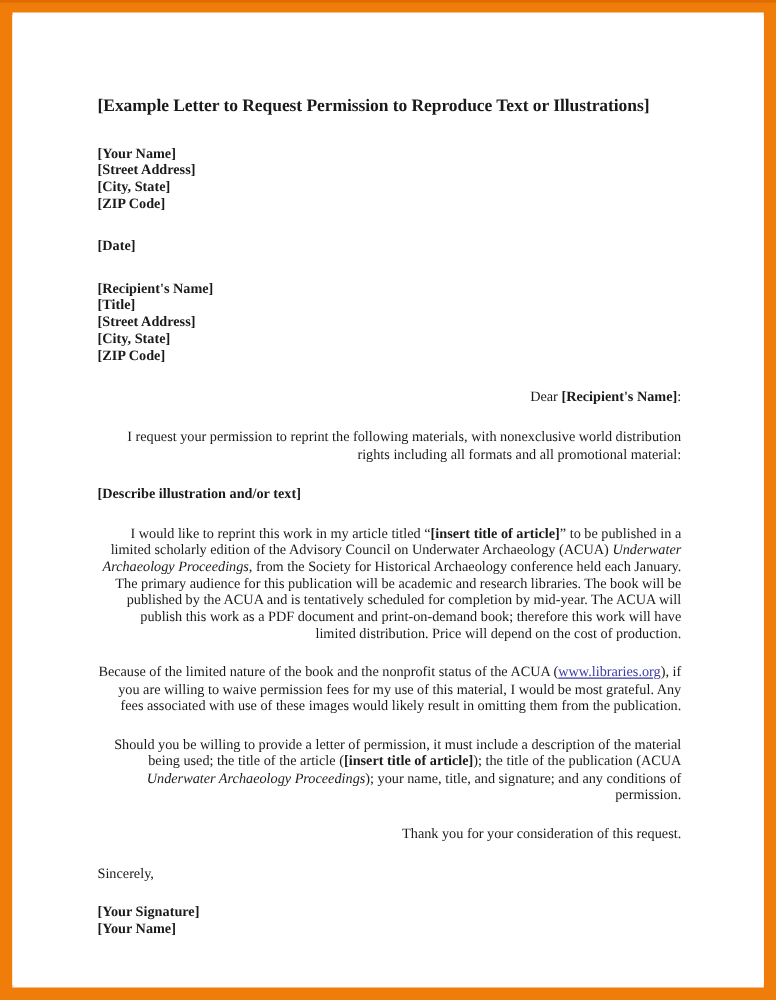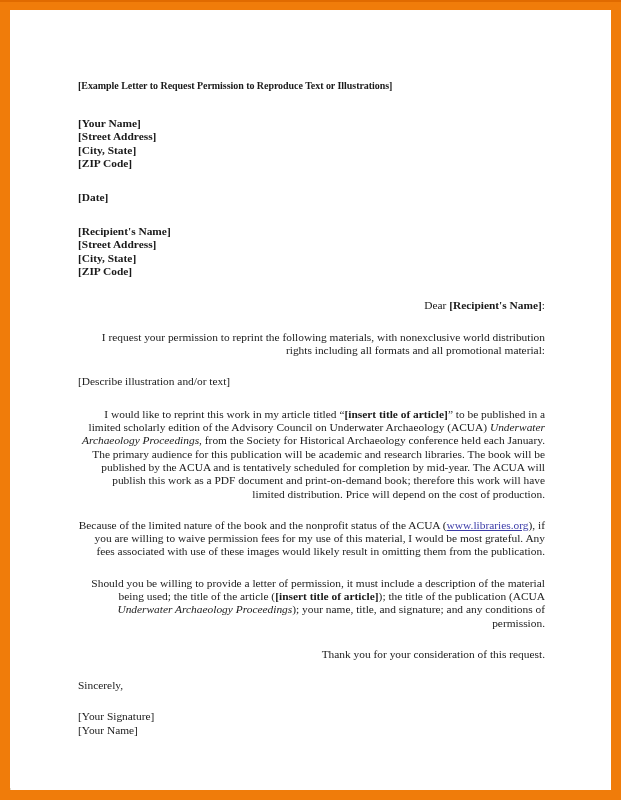--- a/index.html
+++ b/index.html
@@ -53,21 +53,21 @@
     top: 68px;
     width: 467px;
     color: #1a1a1a;
     font-size: 11.4px;
     line-height: 13.3px;
     text-align: left;
   }
 
   .doc-title {
     font-weight: bold;
-    font-size: 10px;
+    font-size: 14px;
     line-height: 15px;
     margin: 0 0 24px 0;
     letter-spacing: -0.05px;
   }
 
   .addr-block {
     font-weight: bold;
     margin: 0 0 20px 0;
     line-height: 13.4px;
   }
@@ -91,30 +91,30 @@
   }
   .salutation b { font-weight: bold; }
 
   p.para {
     margin: 0 0 18px 0;
     text-align: right;
     line-height: 13.3px;
   }
 
   .section-head {
-    font-weight: normal;
+    font-weight: bold;
     margin: 0 0 19px 0;
   }
 
   .closing {
     margin: 0 0 18px 0;
   }
 
   .signature-block {
-    font-weight: normal;
+    font-weight: bold;
     margin: 0;
     line-height: 13.4px;
   }
 
   b.tight { font-weight: bold; }
   i.ital  { font-style: italic; }
 
   a.link {
     color: #3b3ba8;
     text-decoration: underline;
@@ -136,20 +136,21 @@
       <div>[Your Name]</div>
       <div>[Street Address]</div>
       <div>[City, State]</div>
       <div>[ZIP Code]</div>
     </div>
 
     <div class="date-block">[Date]</div>
 
     <div class="recipient-block">
       <div>[Recipient's Name]</div>
+      <div>[Title]</div>
       <div>[Street Address]</div>
       <div>[City, State]</div>
       <div>[ZIP Code]</div>
     </div>
 
     <div class="salutation"><span>Dear </span><b class="tight">[Recipient's Name]</b><span>:</span></div>
 
     <p class="para">I request your permission to reprint the following materials, with nonexclusive world distribution rights including all formats and all promotional material:</p>
 
     <div class="section-head">[Describe illustration and/or text]</div>

